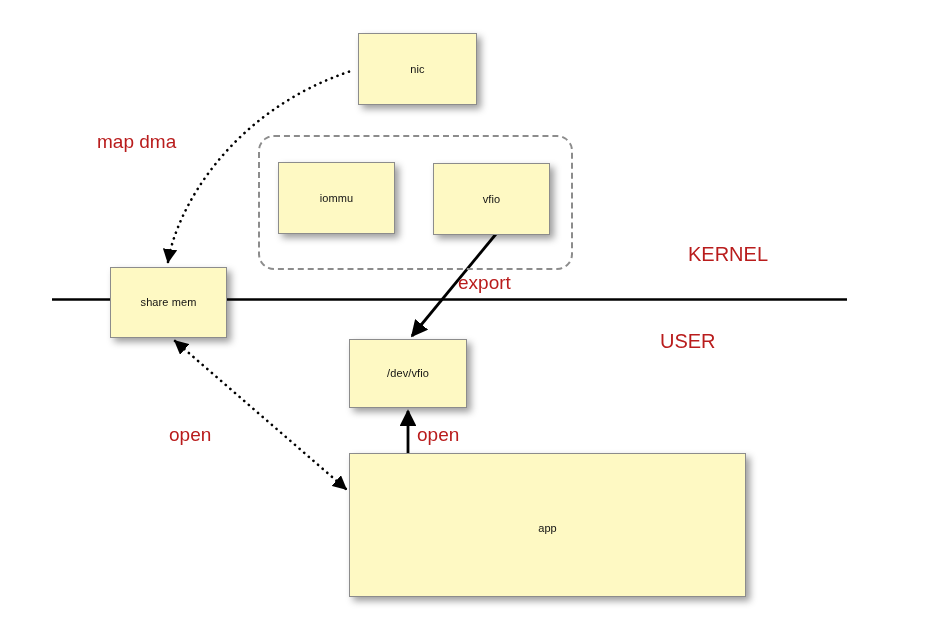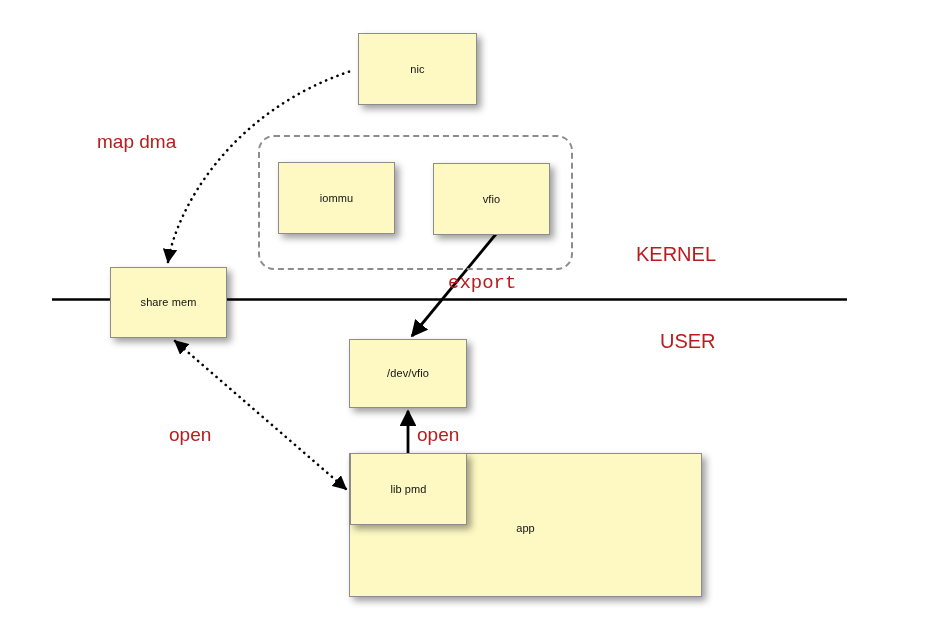--- a/index.html
+++ b/index.html
@@ -114,33 +114,30 @@
   </div>
 
   <div class="box" style="left:110px;top:267px;width:117px;height:71px;">
     <span class="lbl">share mem</span>
   </div>
 
   <div class="box" style="left:349px;top:339px;width:118px;height:69px;">
     <span class="lbl">/dev/vfio</span>
   </div>
 
-  <div class="box app" style="left:349px;top:453px;width:353px;height:144px;">
+  <div class="box app" style="left:349px;top:453px;width:397px;height:144px;">
     <span class="lbl">app</span>
   </div>
 
-  <div class="box" style="left:350px;top:453px;width:117px;height:72px;">
-    <span class="lbl">lib pmd</span>
-  </div>
 
   <div class="txt mid" style="left:97px;top:131px;">map dma</div>
 
-  <div class="txt mid" style="left:448px;top:272px;font-family:Liberation Mono, monospace;">export</div>
+  <div class="txt mid" style="left:458px;top:272px;">export</div>
 
   <div class="txt mid" style="left:417px;top:424px;">open</div>
 
   <div class="txt mid" style="left:169px;top:424px;">open</div>
 
-  <div class="txt big" style="left:636px;top:243px;text-align:center;">KERNEL</div>
+  <div class="txt big" style="left:688px;top:243px;text-align:center;">KERNEL</div>
 
   <div class="txt big" style="left:660px;top:330px;">USER</div>
 
 </div>
 
 </body></html>

